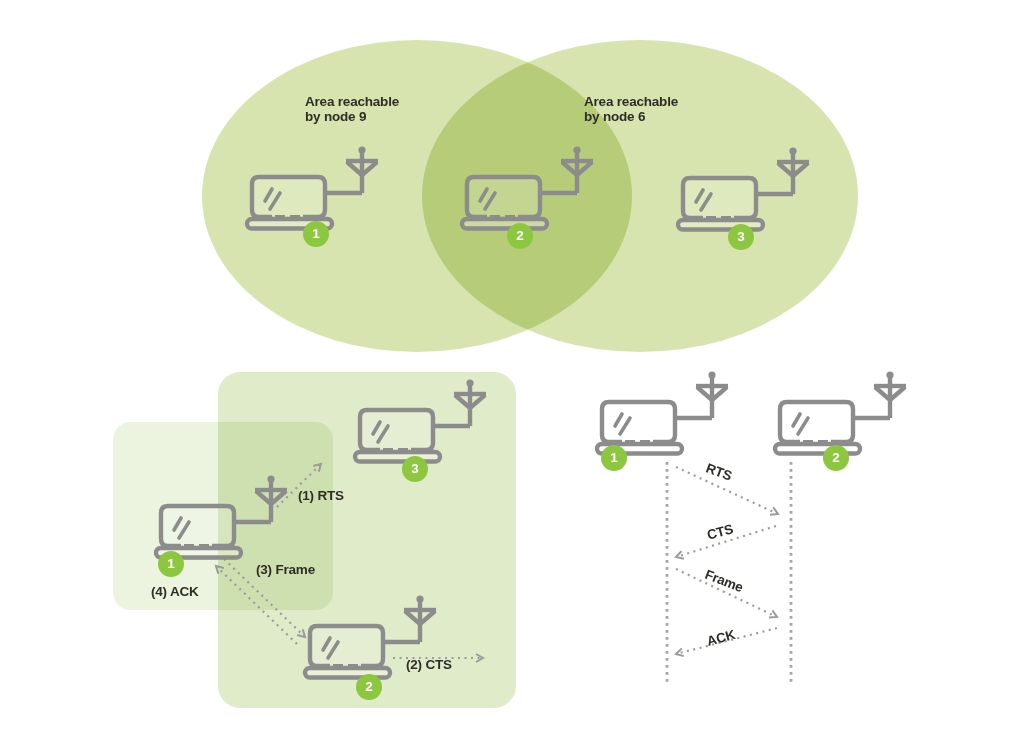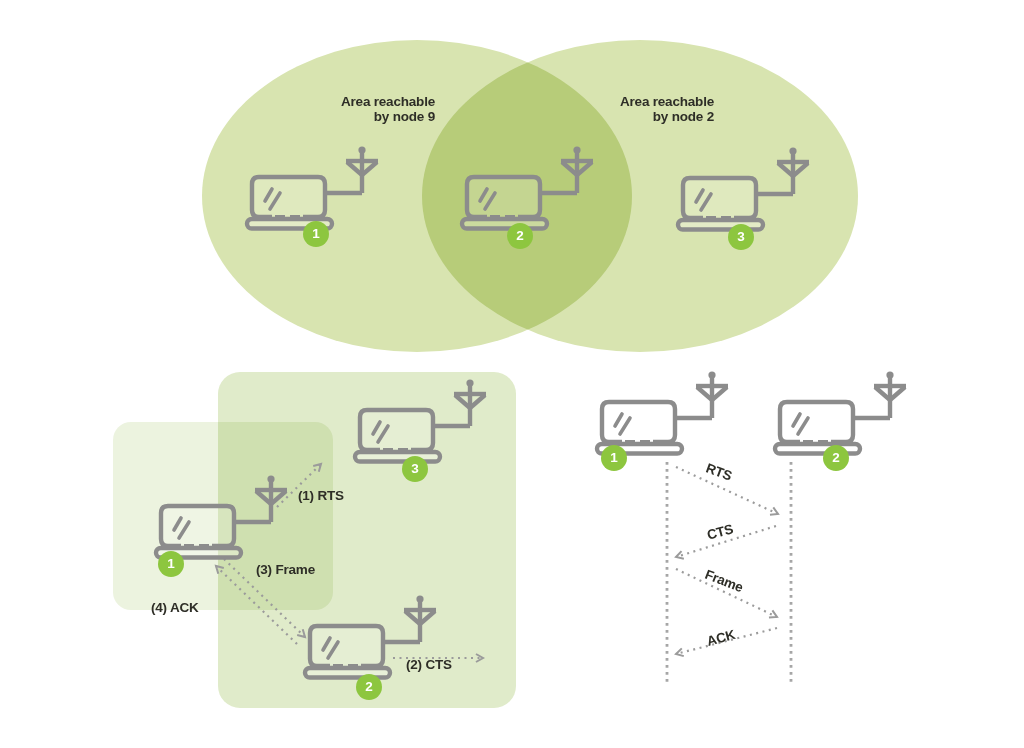--- a/index.html
+++ b/index.html
@@ -14,21 +14,21 @@
   .smallrect{background:#ecf3df;border-radius:18px;}
 
   .overlay-svg{position:absolute;left:0;top:0;z-index:2;}
   .laptop{position:absolute;z-index:3;}
   .badge{
     position:absolute;z-index:4;width:26px;height:26px;border-radius:50%;
     background:#8dc63f;color:#ffffff;font-weight:bold;font-size:13.5px;
     display:flex;align-items:center;justify-content:center;line-height:1;
   }
   .area-label{
-    position:absolute;z-index:4;width:130px;text-align:right;
+    position:absolute;z-index:4;width:130px;text-align:left;
     font-weight:bold;font-size:13.5px;line-height:15px;letter-spacing:-.2px;
   }
   .step-label{
     position:absolute;z-index:4;font-weight:bold;font-size:13.5px;
     letter-spacing:-.2px;white-space:nowrap;
   }
   .seq-label{
     position:absolute;z-index:4;font-weight:bold;font-size:13.5px;
     letter-spacing:-.2px;white-space:nowrap;
     transform:translate(-50%,-50%) rotate(var(--r));
@@ -68,21 +68,21 @@
 
   <div class="green-shape ellipse" style="left:202px;top:40px;width:430px;height:312px;"></div>
   <div class="green-shape ellipse" style="left:422px;top:40px;width:436px;height:312px;"></div>
 
   <div class="area-label" style="left:305px;top:94px;">
     <div>Area reachable</div>
     <div>by node 9</div>
   </div>
   <div class="area-label" style="left:584px;top:94px;">
     <div>Area reachable</div>
-    <div>by node 2</div>
+    <div>by node 6</div>
   </div>
 
   <svg class="laptop" style="left:244px;top:145px;" width="140" height="102" viewBox="0 0 140 102">
       <use href="#laptop-icon"></use>
     </svg>
   <svg class="laptop" style="left:459px;top:145px;" width="140" height="102" viewBox="0 0 140 102">
       <use href="#laptop-icon"></use>
     </svg>
   <svg class="laptop" style="left:675px;top:146px;" width="140" height="102" viewBox="0 0 140 102">
       <use href="#laptop-icon"></use>
@@ -116,21 +116,21 @@
     </div>
   <div class="badge" style="left:158px;top:551px;">
       <span>1</span>
     </div>
   <div class="badge" style="left:356px;top:674px;">
       <span>2</span>
     </div>
 
   <div class="step-label" style="left:285px;top:488px;margin-left:13px;">(1) RTS</div>
   <div class="step-label" style="left:256px;top:562px;">(3) Frame</div>
-  <div class="step-label" style="left:151px;top:600px;">(4) ACK</div>
+  <div class="step-label" style="left:151px;top:584px;">(4) ACK</div>
   <div class="step-label" style="left:406px;top:657px;">(2) CTS</div>
 
   <svg class="overlay-svg" width="1024" height="748" viewBox="0 0 1024 748">
     <defs>
       <marker id="ah" markerUnits="userSpaceOnUse" markerWidth="14" markerHeight="14" refX="10" refY="7" orient="auto">
         <path d="M3,3 L10,7 L3,11" fill="none" stroke="#9b9b9b" stroke-width="2"></path>
       </marker>
     </defs>
 
     <path class="dots" d="M277,507 L321,464" marker-end="url(#ah)"></path>

